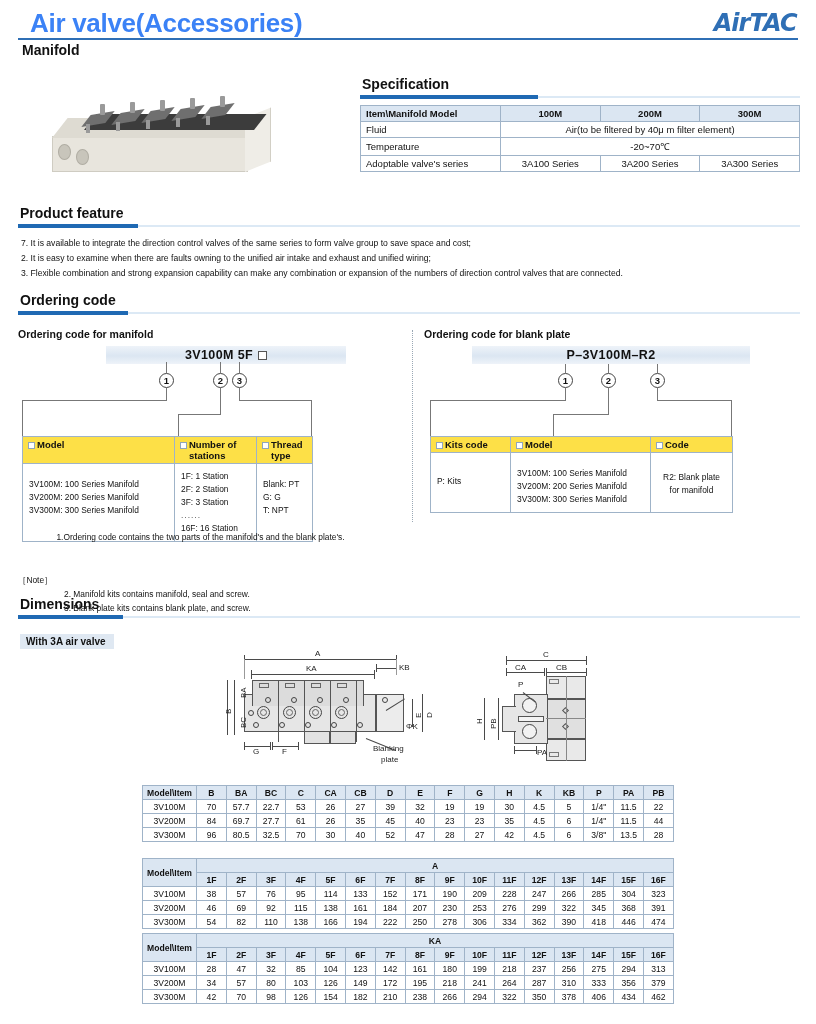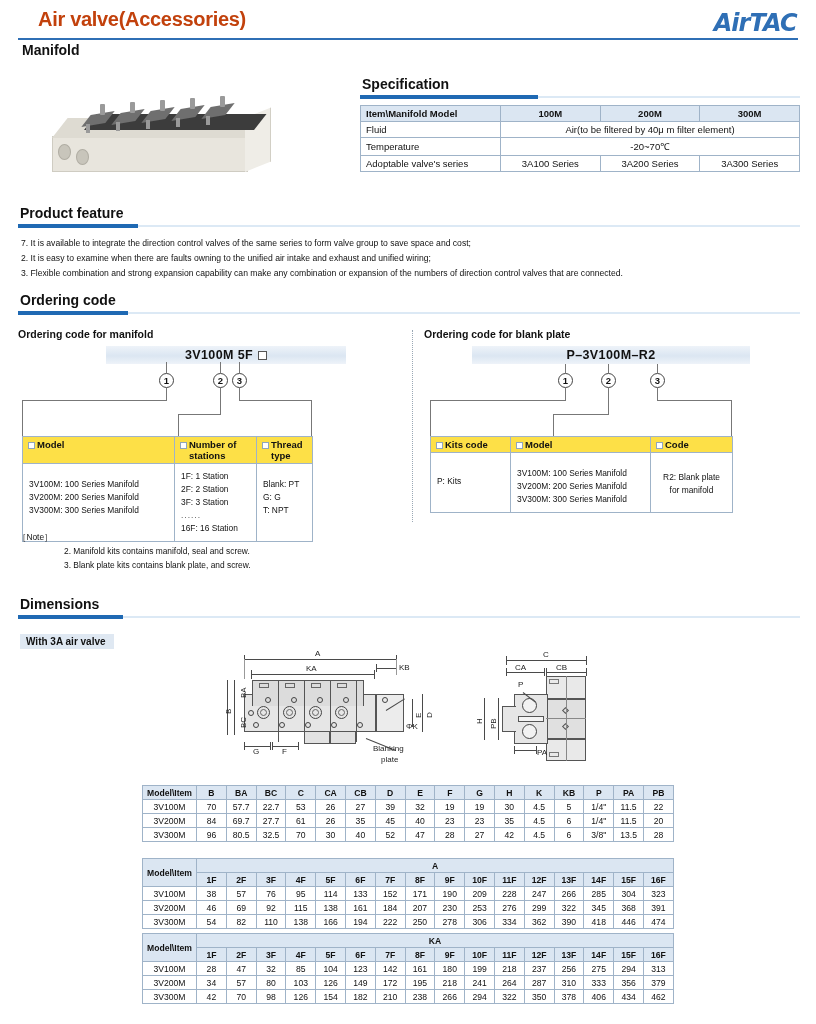--- a/index.html
+++ b/index.html
@@ -14,23 +14,23 @@
     -webkit-font-smoothing:antialiased;
   }
 
   
   .page-header{
     position:relative;
     height:48px;
     margin:0 18px;
   }
   .page-title{
-    position:absolute; left:20px; top:8px;
-    font-size:20px; font-weight:bold; letter-spacing:-0.3px;
-    color:#c2410c;
+    position:absolute; left:12px; top:8px;
+    font-size:26px; font-weight:bold; letter-spacing:-0.3px;
+    color:#3b82f6;
   }
   .brand-logo{
     position:absolute; right:0px; top:8px;
     font-size:25px; font-weight:bold; font-style:italic;
     color:#2f6fb5; letter-spacing:-1px;
     font-family:"DejaVu Sans", sans-serif;
     transform:scaleX(0.96);
   }
   .header-rule{
     position:absolute; left:0; right:0; top:38px;
@@ -405,21 +405,22 @@
     <td style="padding-top:18px; text-align:center;">
       <div>R2: Blank plate</div>
       <div>for manifold</div>
     </td>
   </tr>
 </tbody>
   </table>
 
 <div class="note-block" style="position:absolute; left:18px; top:530px; width:500px;">
   <div style="display:flex;">
-    <span style="white-space:nowrap;">［Note］</span>
+    <span style="white-space:nowrap;margin-top:43px;">［Note］</span>
+    <span style="margin-left:4px;">1.Ordering code contains the two parts of  the manifold's and the blank plate's.</span>
   </div>
   <div style="margin-left:46px;">2. Manifold kits contains manifold, seal and screw.</div>
   <div style="margin-left:46px;">3. Blank plate kits contains blank plate, and screw.</div>
 </div>
 
 <div class="sec" style="left:18px; top:596px; width:782px;">
   <div class="sec-title">Dimensions</div>
   <div class="sec-underline">
     <div class="bar" style="width:105px;"></div>
     <div class="tail" style="left:105px; right:0;"></div>
@@ -623,21 +624,21 @@
       <td>35</td>
       <td>45</td>
       <td>40</td>
       <td>23</td>
       <td>23</td>
       <td>35</td>
       <td>4.5</td>
       <td>6</td>
       <td>1/4"</td>
       <td>11.5</td>
-      <td>20</td>
+      <td>44</td>
     </tr>
     <tr>
       <td>3V300M</td>
       <td>96</td>
       <td>80.5</td>
       <td>32.5</td>
       <td>70</td>
       <td>30</td>
       <td>40</td>
       <td>52</td>

